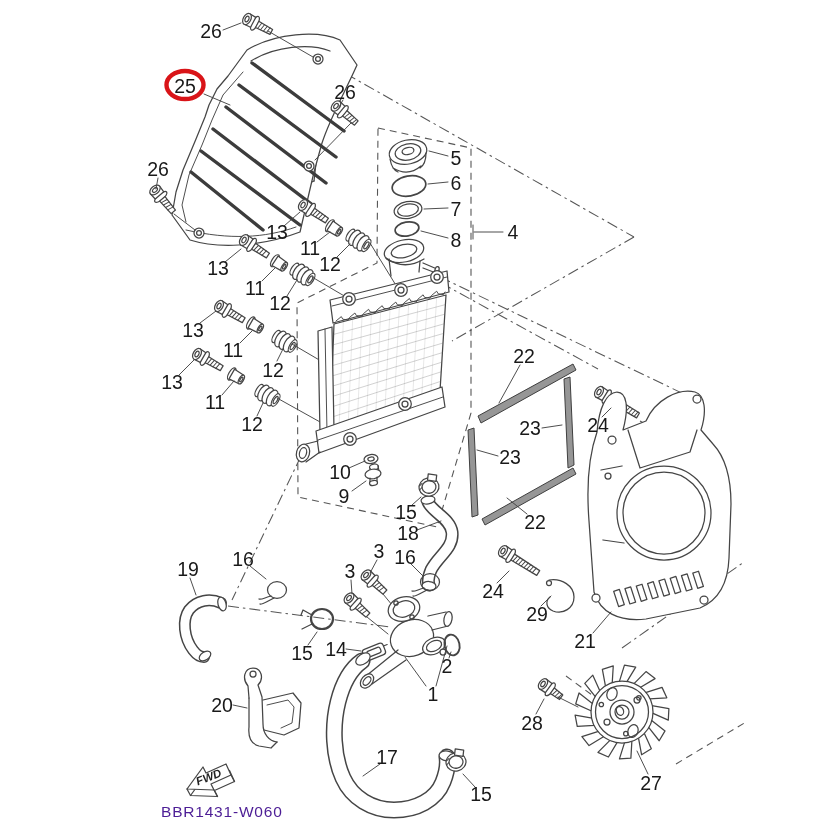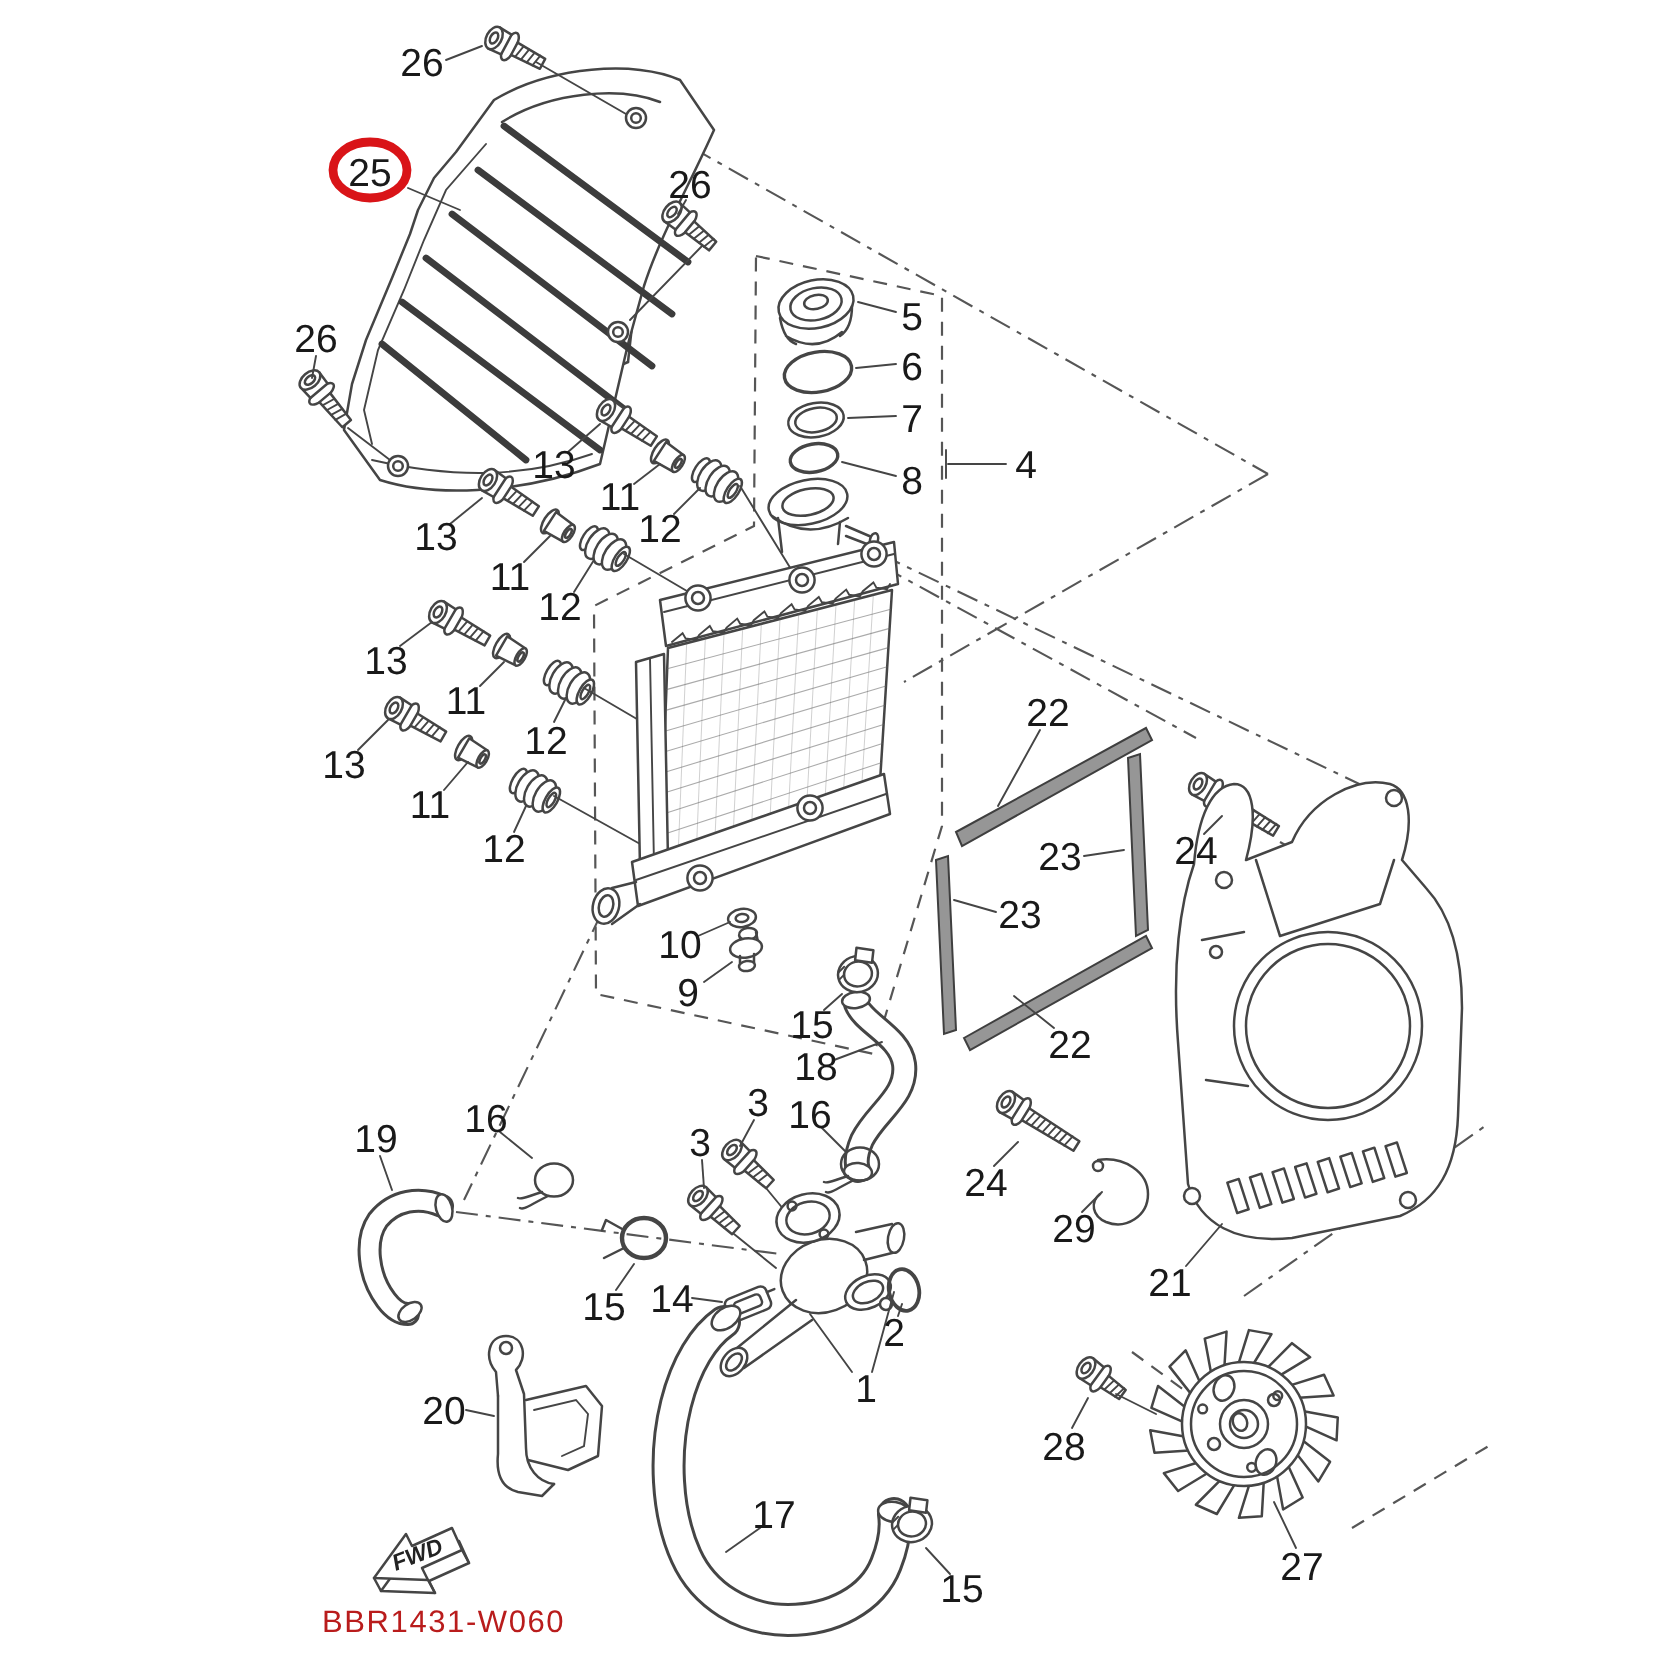--- a/index.html
+++ b/index.html
@@ -13,21 +13,21 @@
   .lv{stroke:#3c3c3c;stroke-width:3.4;stroke-linecap:round}
   .d1{fill:none;stroke:#565656;stroke-width:1.1;stroke-dasharray:7 5}
   .dd{fill:none;stroke:#565656;stroke-width:1.05;stroke-dasharray:11 4 2.5 4}
   .ht{stroke:#666;stroke-width:.55;opacity:.55}
   .ht2{stroke:#666;stroke-width:.5;opacity:.3}
   .bar{fill:#969696;stroke:#3f3f3f;stroke-width:1}
   .cal{font:400 19.5px "Liberation Sans",sans-serif;fill:#191919;text-anchor:middle}
   .red{fill:none;stroke:var(--accent,#d91418);stroke-width:4.4}
   .fwd{font:italic 700 11.5px "Liberation Sans",sans-serif;fill:#222;text-anchor:middle}
   #code{position:absolute;left:161px;top:803px;font:15.5px "Liberation Sans",sans-serif;
-        letter-spacing:.8px;color:#b91c1c}
+        letter-spacing:.8px;color:#4c1d95}
 </style>
 </head>
 <body>
 
 <div class="stage">
   <svg id="d" width="828" height="828" viewBox="0 0 828 828">
       <g>
         <path d="M378,128 L471,148 L471,413 L437,527 L298,497 L297,303 L377,263 Z" class="d1"></path>
         <line x1="327" y1="63" x2="634" y2="237" class="dd"></line>
         <line x1="634" y1="237" x2="452" y2="341" class="dd"></line>

